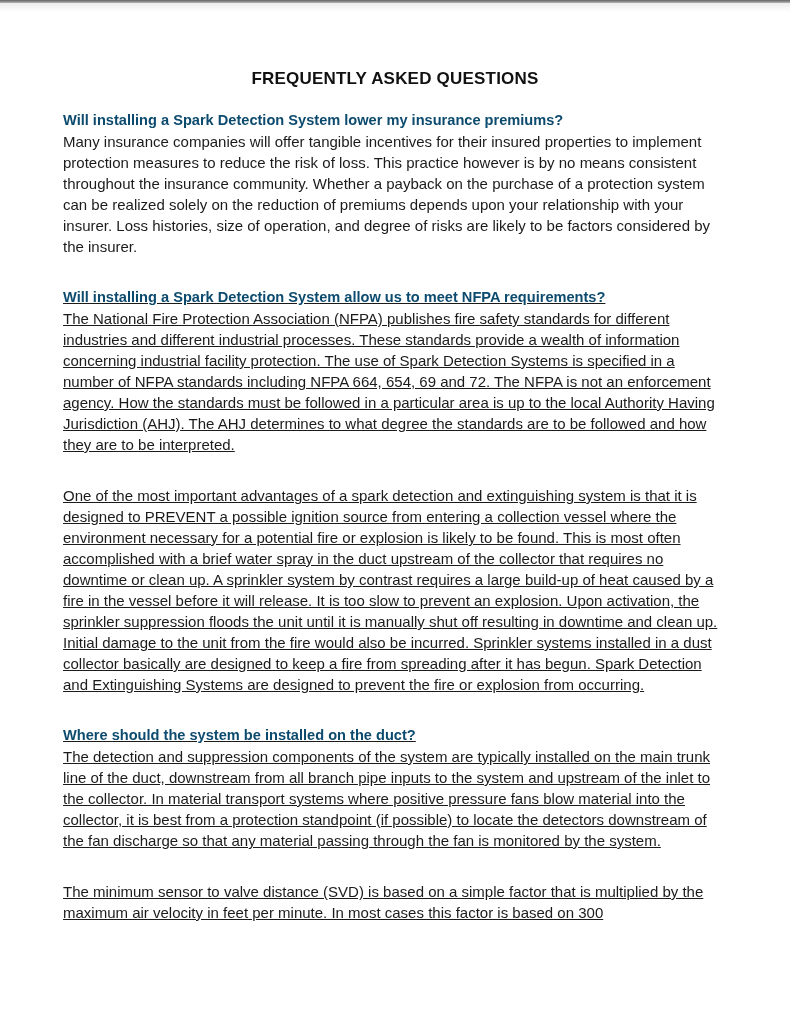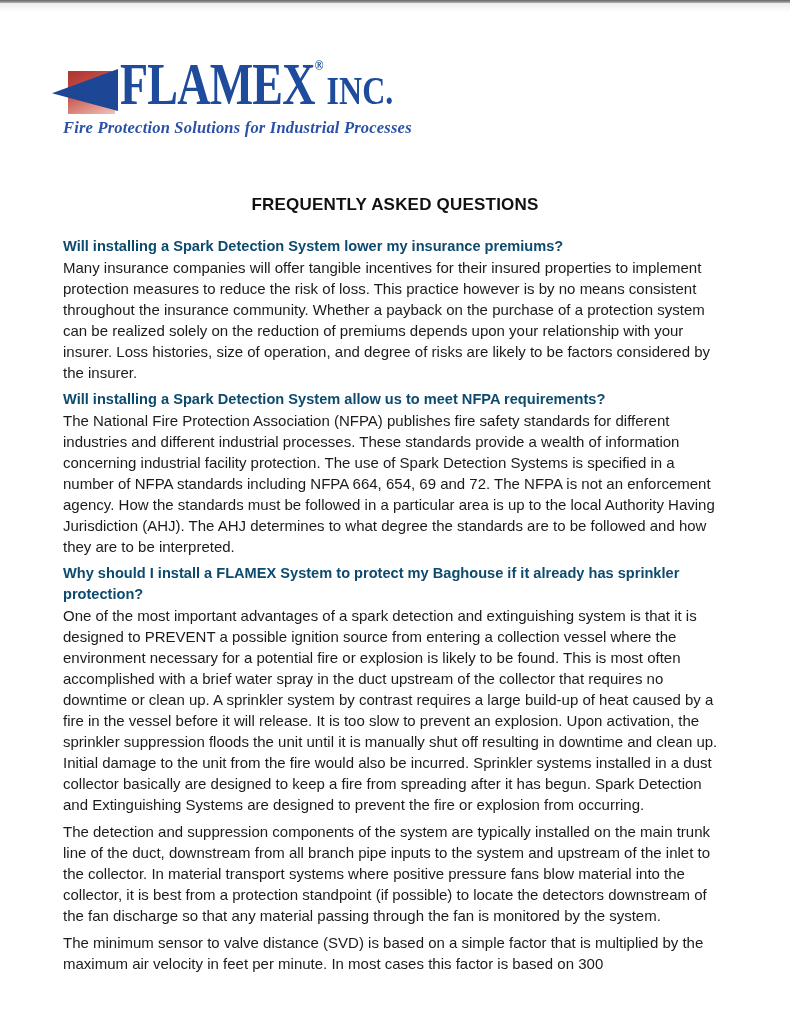--- a/index.html
+++ b/index.html
@@ -94,73 +94,62 @@
   
   .doc-title {
     margin-top: 56px;
     text-align: center;
     font-weight: bold;
     font-size: 17px;
     letter-spacing: 0.2px;
     color: #111;
   }
   .faq { margin-top: 21px; }
-  .faq-item + .faq-item { margin-top: 6px; }
+  .faq-item + .faq-item { margin-top: 30px; text-decoration: underline; }
   .faq-question {
     font-size: 14.6px;
     font-weight: bold;
     line-height: 21px;
     color: #0c4a6e;
   }
   .faq-answer {
     font-size: 15px;
     line-height: 21px;
     color: #1b1b1b;
   }
 </style>
 </head>
 <body>
 
 <div class="top-bar"></div>
 <div class="top-fade"></div>
 
 <div class="page">
 
-  <div class="logo-block">
-    <div class="logo-row">
-      <div class="logo-icon">
-        <div class="square"></div>
-        <div class="triangle"></div>
-      </div>
-      <div class="wordmark"><span class="brand">FLAMEX</span><span class="reg">®</span><span class="suffix">INC.</span>
-      </div>
-    </div>
-    <div class="tagline">Fire Protection Solutions for Industrial Processes</div>
-  </div>
 
   <h1 class="doc-title">FREQUENTLY ASKED QUESTIONS</h1>
 
   <div class="faq">
 
     <div class="faq-item">
       <h2 class="faq-question">Will installing a Spark Detection System lower my insurance premiums?</h2>
       <p class="faq-answer">Many insurance companies will offer tangible incentives for their insured properties to implement protection measures to reduce the risk of loss. This practice however is by no means consistent throughout the insurance community. Whether a payback on the purchase of a protection system can be realized solely on the reduction of premiums depends upon your relationship with your insurer. Loss histories, size of operation, and degree of risks are likely to be factors considered by the insurer.</p>
     </div>
 
     <div class="faq-item">
       <h2 class="faq-question">Will installing a Spark Detection System allow us to meet NFPA requirements?</h2>
       <p class="faq-answer">The National Fire Protection Association (NFPA) publishes fire safety standards for different industries and different industrial processes. These standards provide a wealth of information concerning industrial facility protection. The use of Spark Detection Systems is specified in a number of NFPA standards including NFPA 664, 654, 69 and 72. The NFPA is not an enforcement agency. How the standards must be followed in a particular area is up to the local Authority Having Jurisdiction (AHJ). The AHJ determines to what degree the standards are to be followed and how they are to be interpreted.</p>
     </div>
 
     <div class="faq-item">
-      <h2 class="faq-question">Why should I install a FLAMEX System to protect my Baghouse if it already has sprinkler protection?</h2>
       <p class="faq-answer">One of the most important advantages of a spark detection and extinguishing system is that it is designed to PREVENT a possible ignition source from entering a collection vessel where the environment necessary for a potential fire or explosion is likely to be found. This is most often accomplished with a brief water spray in the duct upstream of the collector that requires no downtime or clean up. A sprinkler system by contrast requires a large build-up of heat caused by a fire in the vessel before it will release. It is too slow to prevent an explosion. Upon activation, the sprinkler suppression floods the unit until it is manually shut off resulting in downtime and clean up. Initial damage to the unit from the fire would also be incurred. Sprinkler systems installed in a dust collector basically are designed to keep a fire from spreading after it has begun. Spark Detection and Extinguishing Systems are designed to prevent the fire or explosion from occurring.</p>
     </div>
 
     <div class="faq-item">
+      <h2 class="faq-question">Where should the system be installed on the duct?</h2>
       <p class="faq-answer">The detection and suppression components of the system are typically installed on the main trunk line of the duct, downstream from all branch pipe inputs to the system and upstream of the inlet to the collector. In material transport systems where positive pressure fans blow material into the collector, it is best from a protection standpoint (if possible) to locate the detectors downstream of the fan discharge so that any material passing through the fan is monitored by the system.</p>
     </div>
 
     <div class="faq-item">
       <p class="faq-answer">The minimum sensor to valve distance (SVD) is based on a simple factor that is multiplied by the maximum air velocity in feet per minute. In most cases this factor is based on 300</p>
     </div>
 
   </div>
 </div>
 

